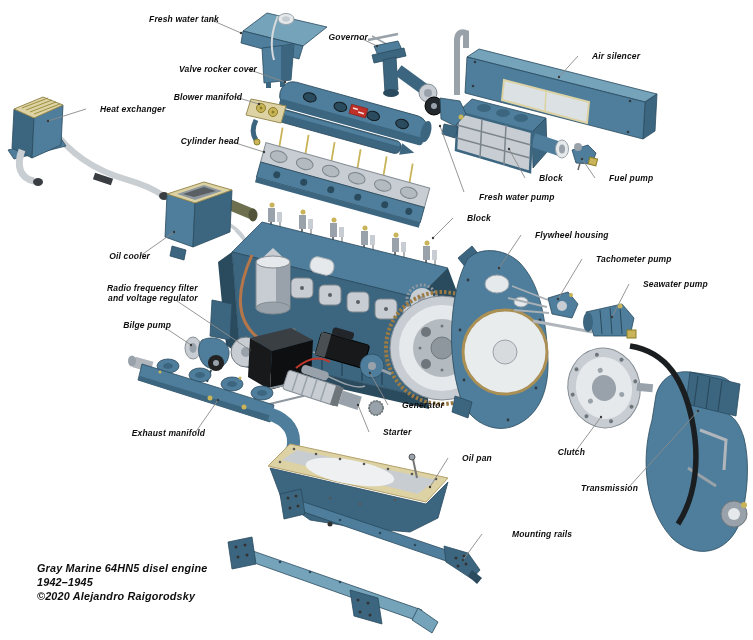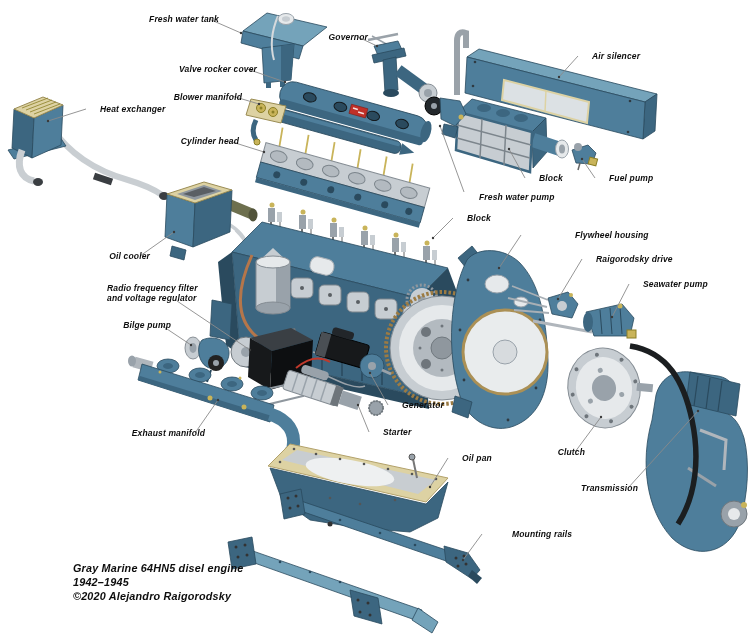--- a/index.html
+++ b/index.html
@@ -7,21 +7,21 @@
          font-family:"Liberation Sans",sans-serif;}
   .stage svg{position:absolute;left:0;top:0;}
   #labels{position:absolute;left:12px;top:0;width:753px;height:564px;pointer-events:none;}
   .lbl{position:absolute;font:italic 700 8.5px/1.2 "Liberation Sans",sans-serif;
        color:#0d0d0d;white-space:pre;letter-spacing:.15px;}
   .lbl.r{transform:translateX(-100%);}
   #leaders{pointer-events:none;}
   #leaders polyline{fill:none;stroke:var(--leader-gray,#8a8a8a);stroke-width:.9;}
   #leaders .dot{fill:#3a3a3a;}
   .caption{position:absolute;left:37px;top:561px;
-           font:italic 700 10.8px/1.3 "Liberation Sans",sans-serif;color:#0d0d0d;letter-spacing:.2px;margin-left:36px;}
+           font:italic 700 10.8px/1.3 "Liberation Sans",sans-serif;color:#0d0d0d;letter-spacing:.2px;}
   
   .f-b1{fill:var(--steel-blue,#4e7e9b);}
   .f-b2{fill:var(--steel-blue-mid,#3c6680);}
   .f-b3{fill:var(--steel-blue-dark,#2a4a5e);}
   .f-b4{fill:var(--steel-blue-light,#74a3ba);}
   .f-cream{fill:var(--gasket-cream,#ddd2a3);}
   .f-sil{fill:var(--silver,#c7cdd2);}
   .f-sil2{fill:var(--silver-dark,#99a2aa);}
   .f-sil3{fill:var(--silver-light,#e6e9eb);}
   .f-gold{fill:var(--brass-gold,#c9b45a);}
@@ -513,25 +513,25 @@
       <div class="lbl r" style="left: 356px; top: 32px;">Governor</div>
       <div class="lbl r" style="left: 245px; top: 64px;">Valve rocker cover</div>
       <div class="lbl r" style="left: 230px; top: 92px;">Blower manifold</div>
       <div class="lbl" style="left: 88px; top: 104px;">Heat exchanger</div>
       <div class="lbl r" style="left: 227px; top: 136px;">Cylinder head</div>
       <div class="lbl" style="left: 580px; top: 51px;">Air silencer</div>
       <div class="lbl" style="left: 467px; top: 192px;">Fresh water pump</div>
       <div class="lbl" style="left: 527px; top: 173px;">Block</div>
       <div class="lbl" style="left: 597px; top: 173px;">Fuel pump</div>
       <div class="lbl" style="left: 455px; top: 213px;">Block</div>
-      <div class="lbl" style="left: 523px; top: 230px; margin-left: 40px;">Flywheel housing</div>
+      <div class="lbl" style="left: 523px; top: 230px;">Flywheel housing</div>
       <div class="lbl r" style="left: 138px; top: 251px;">Oil cooler</div>
-      <div class="lbl" style="left: 584px; top: 254px;">Raigorodsky drive</div>
+      <div class="lbl" style="left: 584px; top: 254px;">Tachometer pump</div>
       <div class="lbl" style="left: 631px; top: 279px;">Seawater pump</div>
-      <div class="lbl" style="left: 95px; top: 283px;">Radio frequency filter
+      <div class="lbl" style="left: 95px; top: 283px; text-align: right;">Radio frequency filter
 and voltage regulator</div>
       <div class="lbl r" style="left: 159px; top: 320px;">Bilge pump</div>
       <div class="lbl" style="left: 390px; top: 400px;">Generator</div>
       <div class="lbl" style="left: 371px; top: 427px;">Starter</div>
       <div class="lbl r" style="left: 193px; top: 428px;">Exhaust manifold</div>
       <div class="lbl" style="left: 450px; top: 453px;">Oil pan</div>
       <div class="lbl r" style="left: 573px; top: 447px;">Clutch</div>
       <div class="lbl r" style="left: 626px; top: 483px;">Transmission</div>
       <div class="lbl" style="left: 484px; top: 529px; margin-left: 16px;">Mounting rails</div>
     </div>

